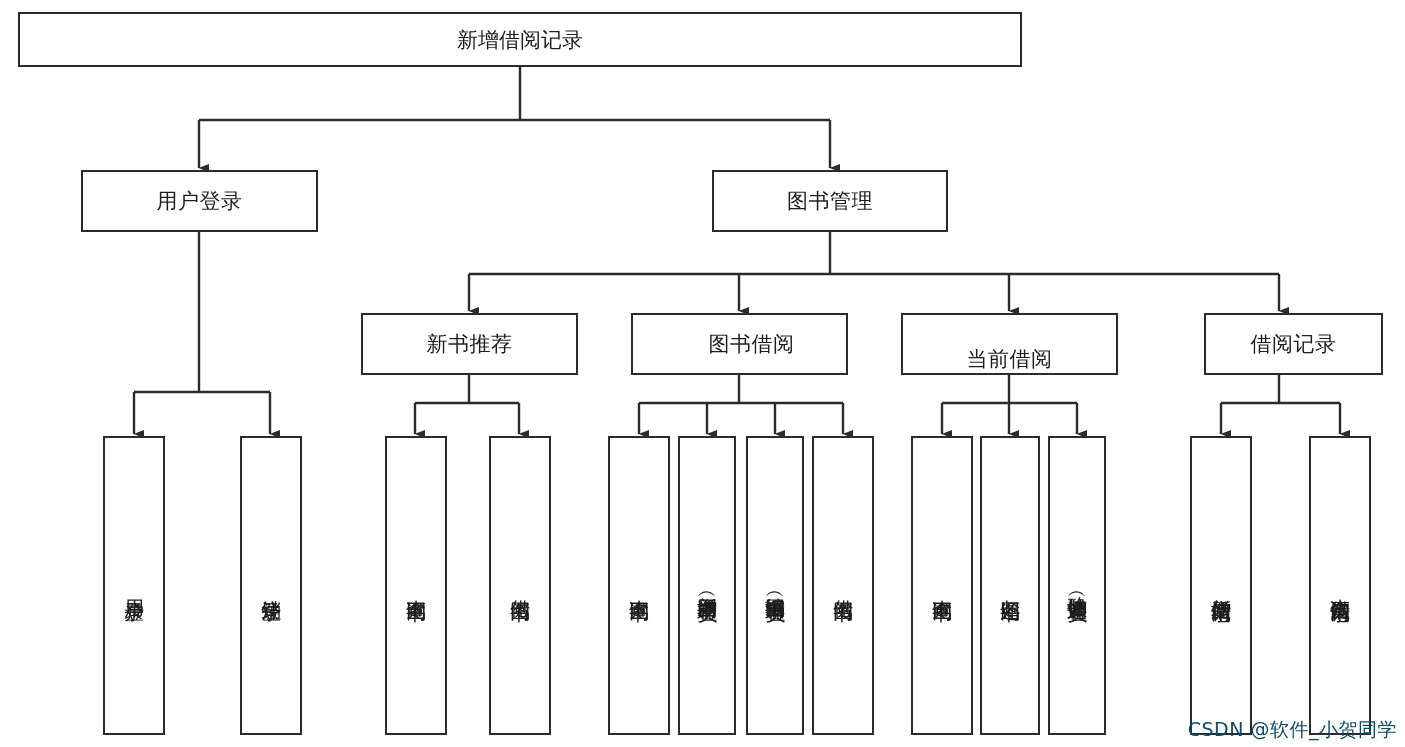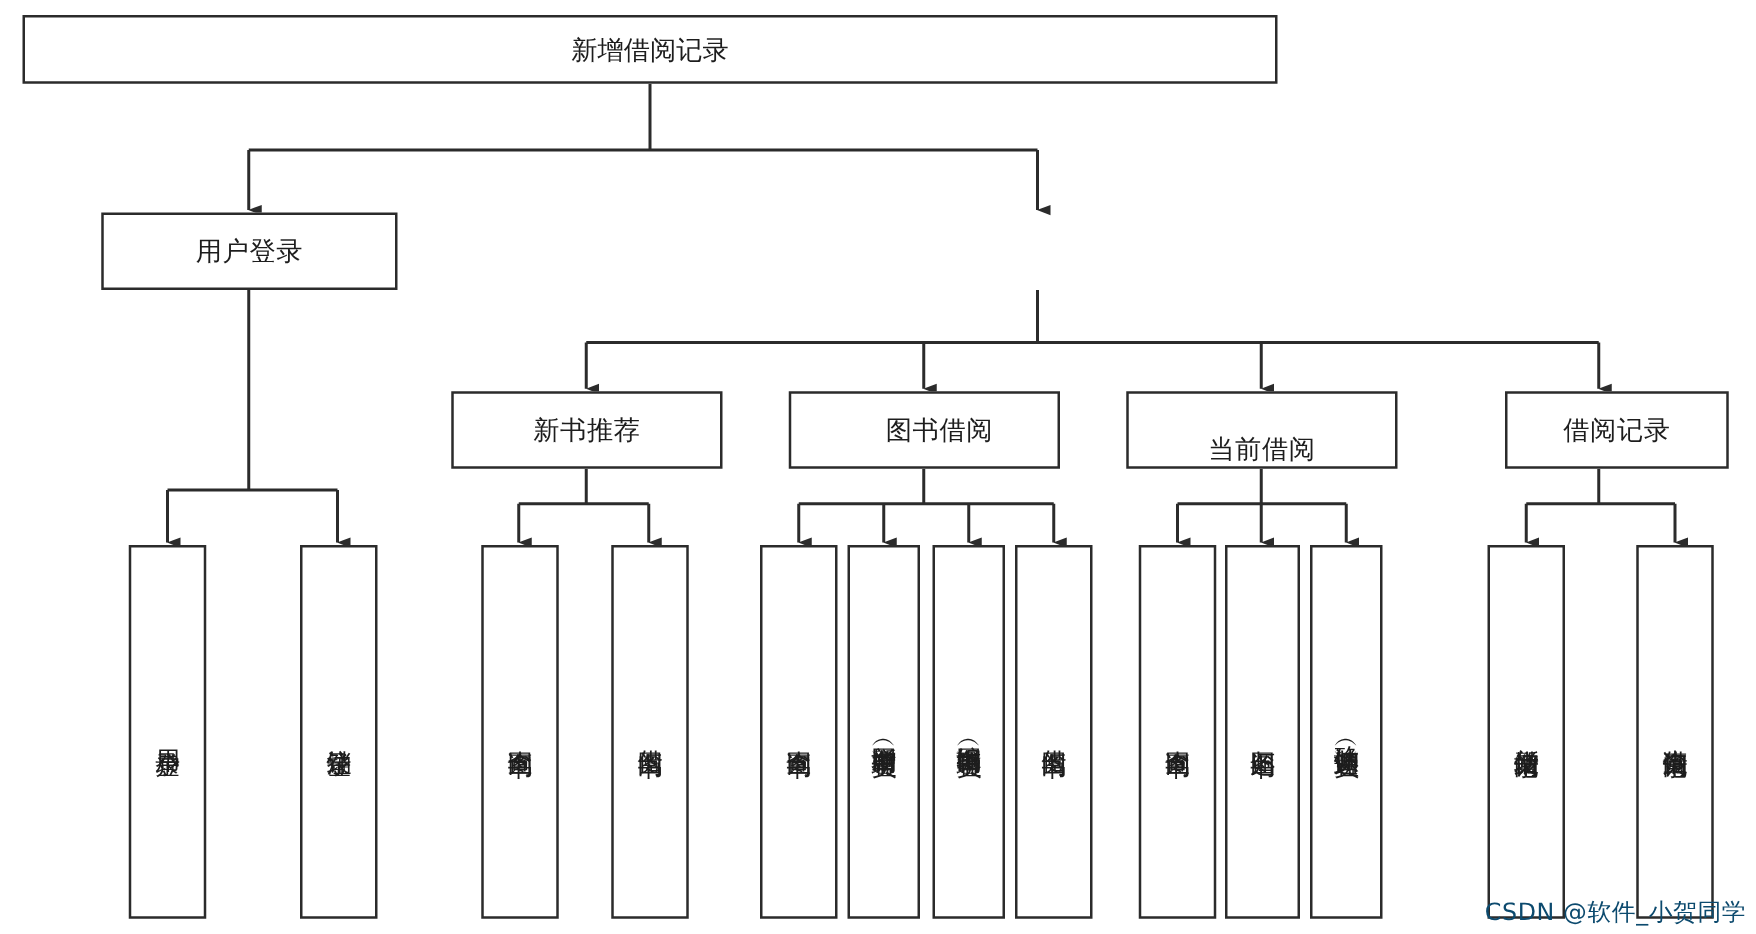--- a/index.html
+++ b/index.html
@@ -127,20 +127,23 @@
     </g>
   </svg>
 
   <div class="node root" style="left:18px; top:12px; width:1004px; height:55px;">
     <span class="lbl">新增借阅记录</span>
   </div>
 
   <div class="node h" style="left:81px; top:170px; width:237px; height:62px;">
     <span class="lbl">用户登录</span>
   </div>
+  <div class="node h" style="left:712px; top:170px; width:236px; height:62px;">
+    <span class="lbl">图书管理</span>
+  </div>
 
   <div class="node h" style="left:361px; top:313px; width:217px; height:62px;">
     <span class="lbl">新书推荐</span>
   </div>
   <div class="node h" style="left:631px; top:313px; width:217px; height:62px;padding-left:24px;">
     <span class="lbl">图书借阅</span>
   </div>
   <div class="node h" style="left:901px; top:313px; width:217px; height:62px;align-items:flex-end;">
     <span class="lbl">当前借阅</span>
   </div>

